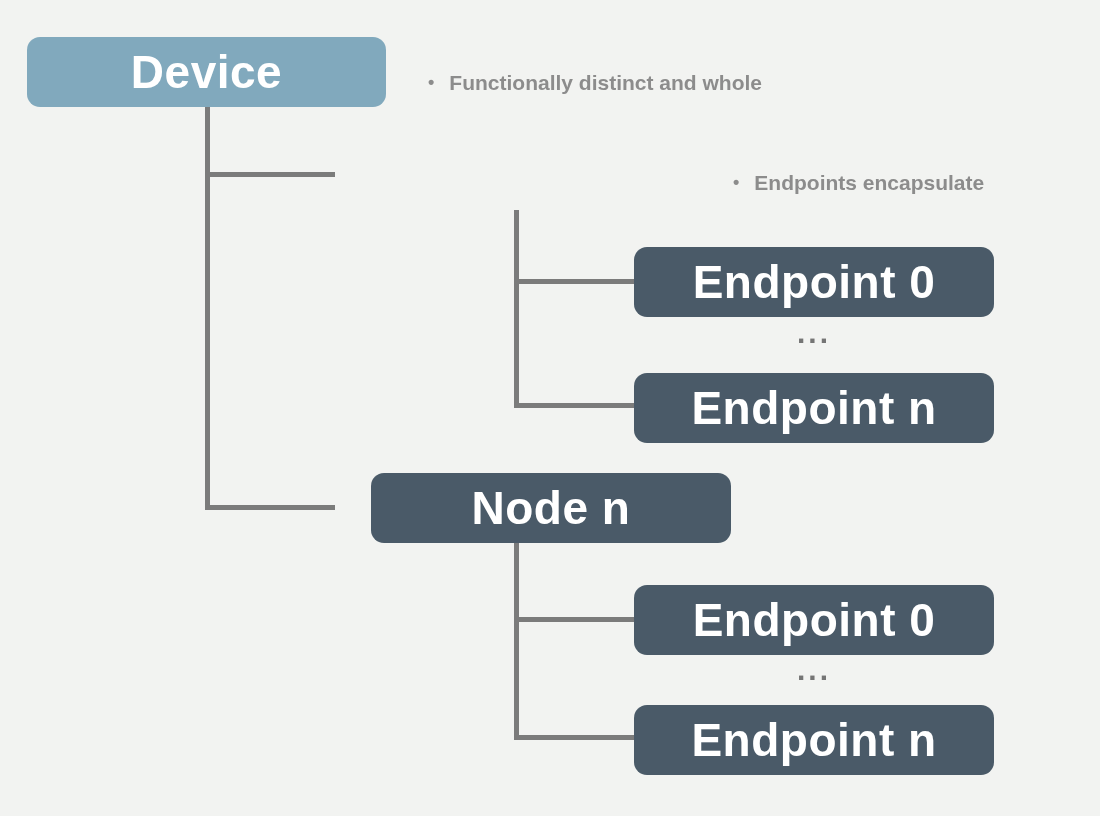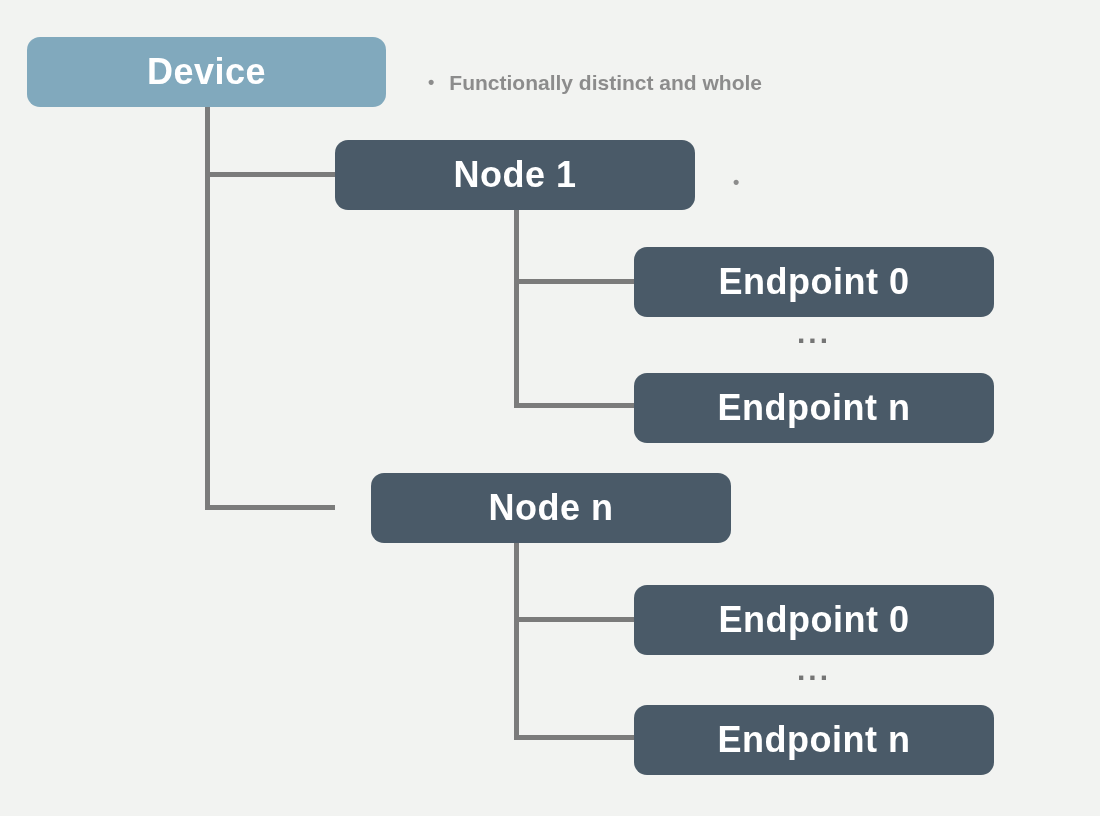--- a/index.html
+++ b/index.html
@@ -14,21 +14,21 @@
     overflow: hidden;
     font-family: "Liberation Sans", sans-serif;
   }
   .box {
     position: absolute;
     border-radius: 13px;
     display: flex;
     align-items: center;
     justify-content: center;
     color: #ffffff;
-    font-size: 36px;
+    font-size: 46px;
     font-weight: bold;
     letter-spacing: 0.5px;
     width: 360px;
     height: 70px;
   }
   .box.device {
     background: #81a9bd;
     left: 27px; top: 37px; width: 359px;
   }
   .box.dark { background: #4a5a68; }
@@ -96,23 +96,20 @@
   <div class="line h-ep0a"></div>
   <div class="line h-epna"></div>
   <div class="line v-noden"></div>
   <div class="line h-ep0b"></div>
   <div class="line h-epnb"></div>
 
   <div class="box device">
     <span>Device</span>
   </div>
 
-  <div class="box dark node1">
-    <span>Node 1</span>
-  </div>
 
   <div class="box dark ep0a">
     <span>Endpoint 0</span>
   </div>
 
   <div class="ellipsis top">...</div>
 
   <div class="box dark epna">
     <span>Endpoint n</span>
   </div>
@@ -134,16 +131,17 @@
   <div class="note note1">
     <span class="dot">•</span>
     <span>
       <span style="display:block">Functionally distinct and whole</span>
     </span>
   </div>
 
   <div class="note note2">
     <span class="dot">•</span>
     <span>
+      <span style="display:block">Endpoints encapsulate</span>
     </span>
   </div>
 
 </div>
 
 </body></html>

